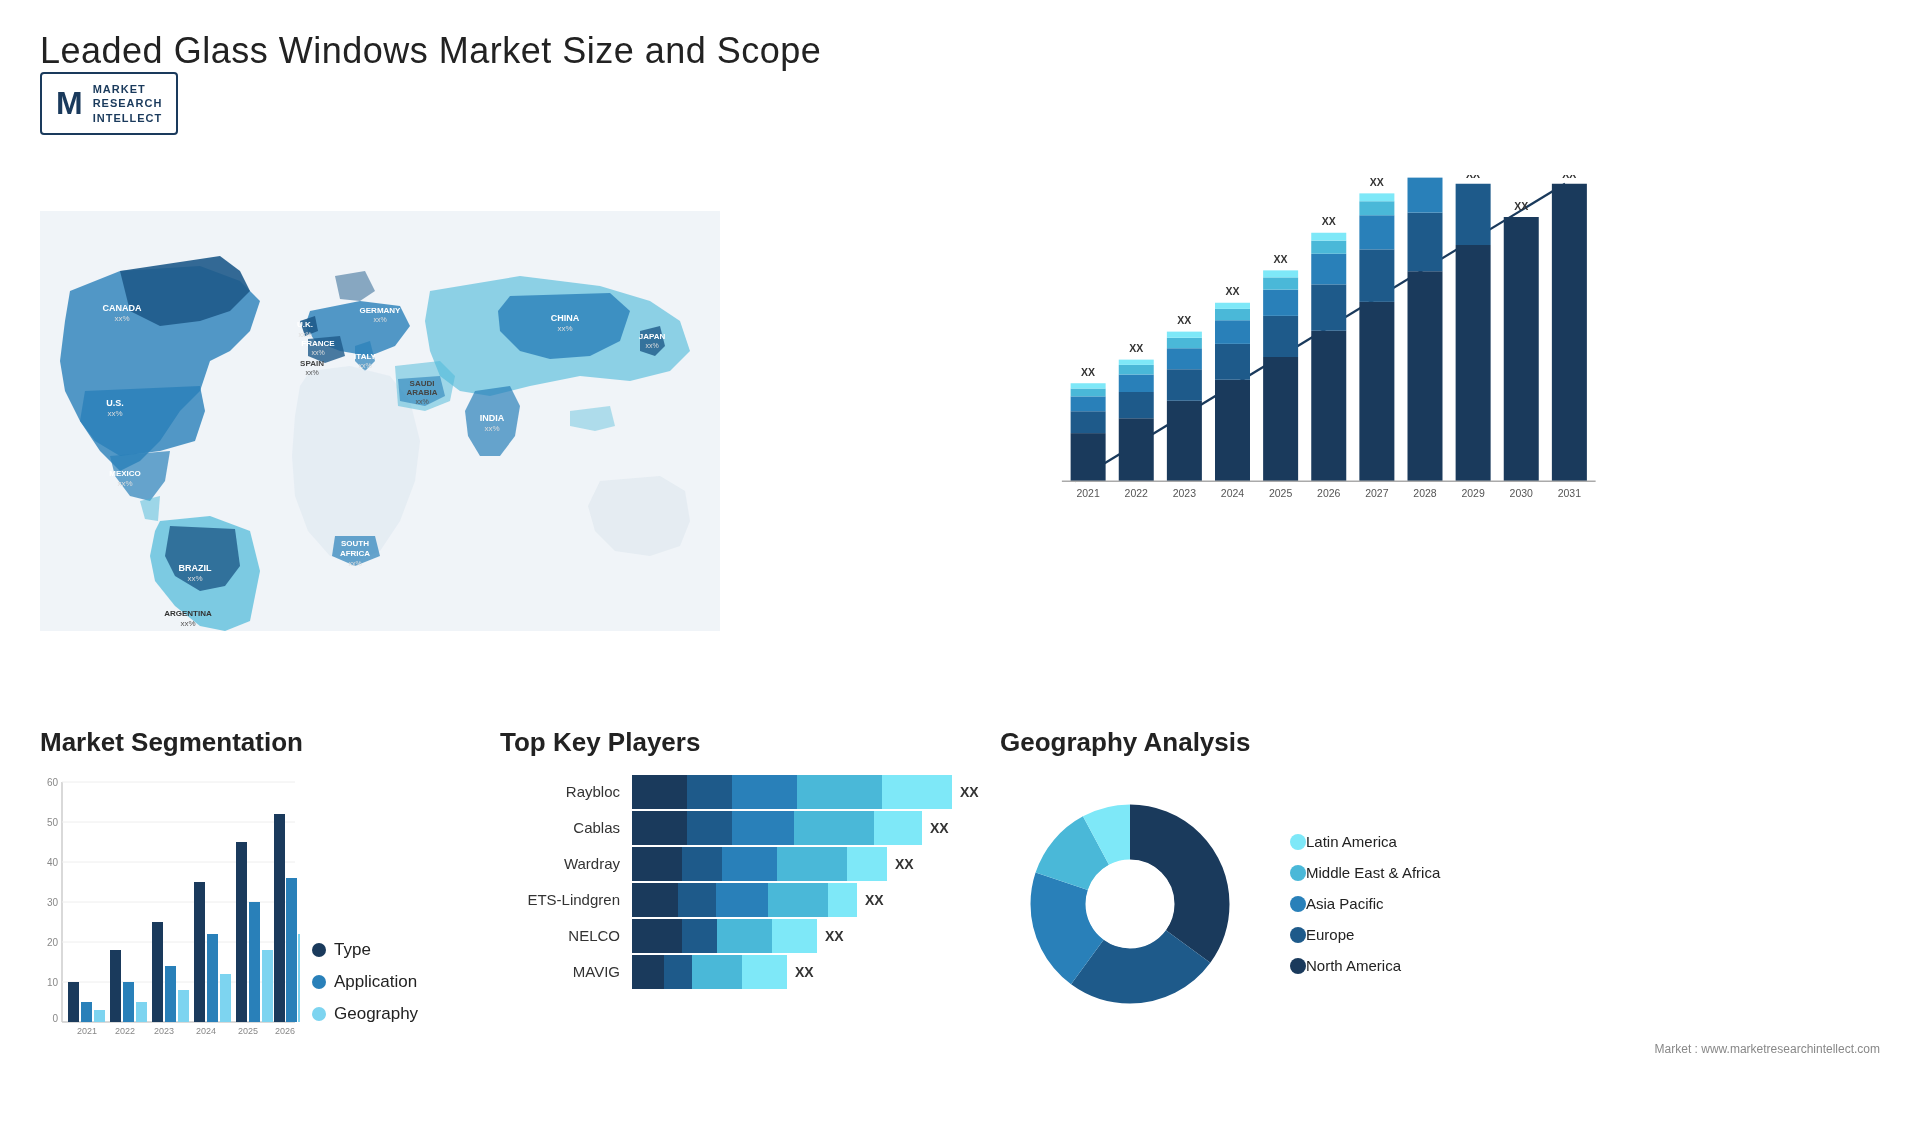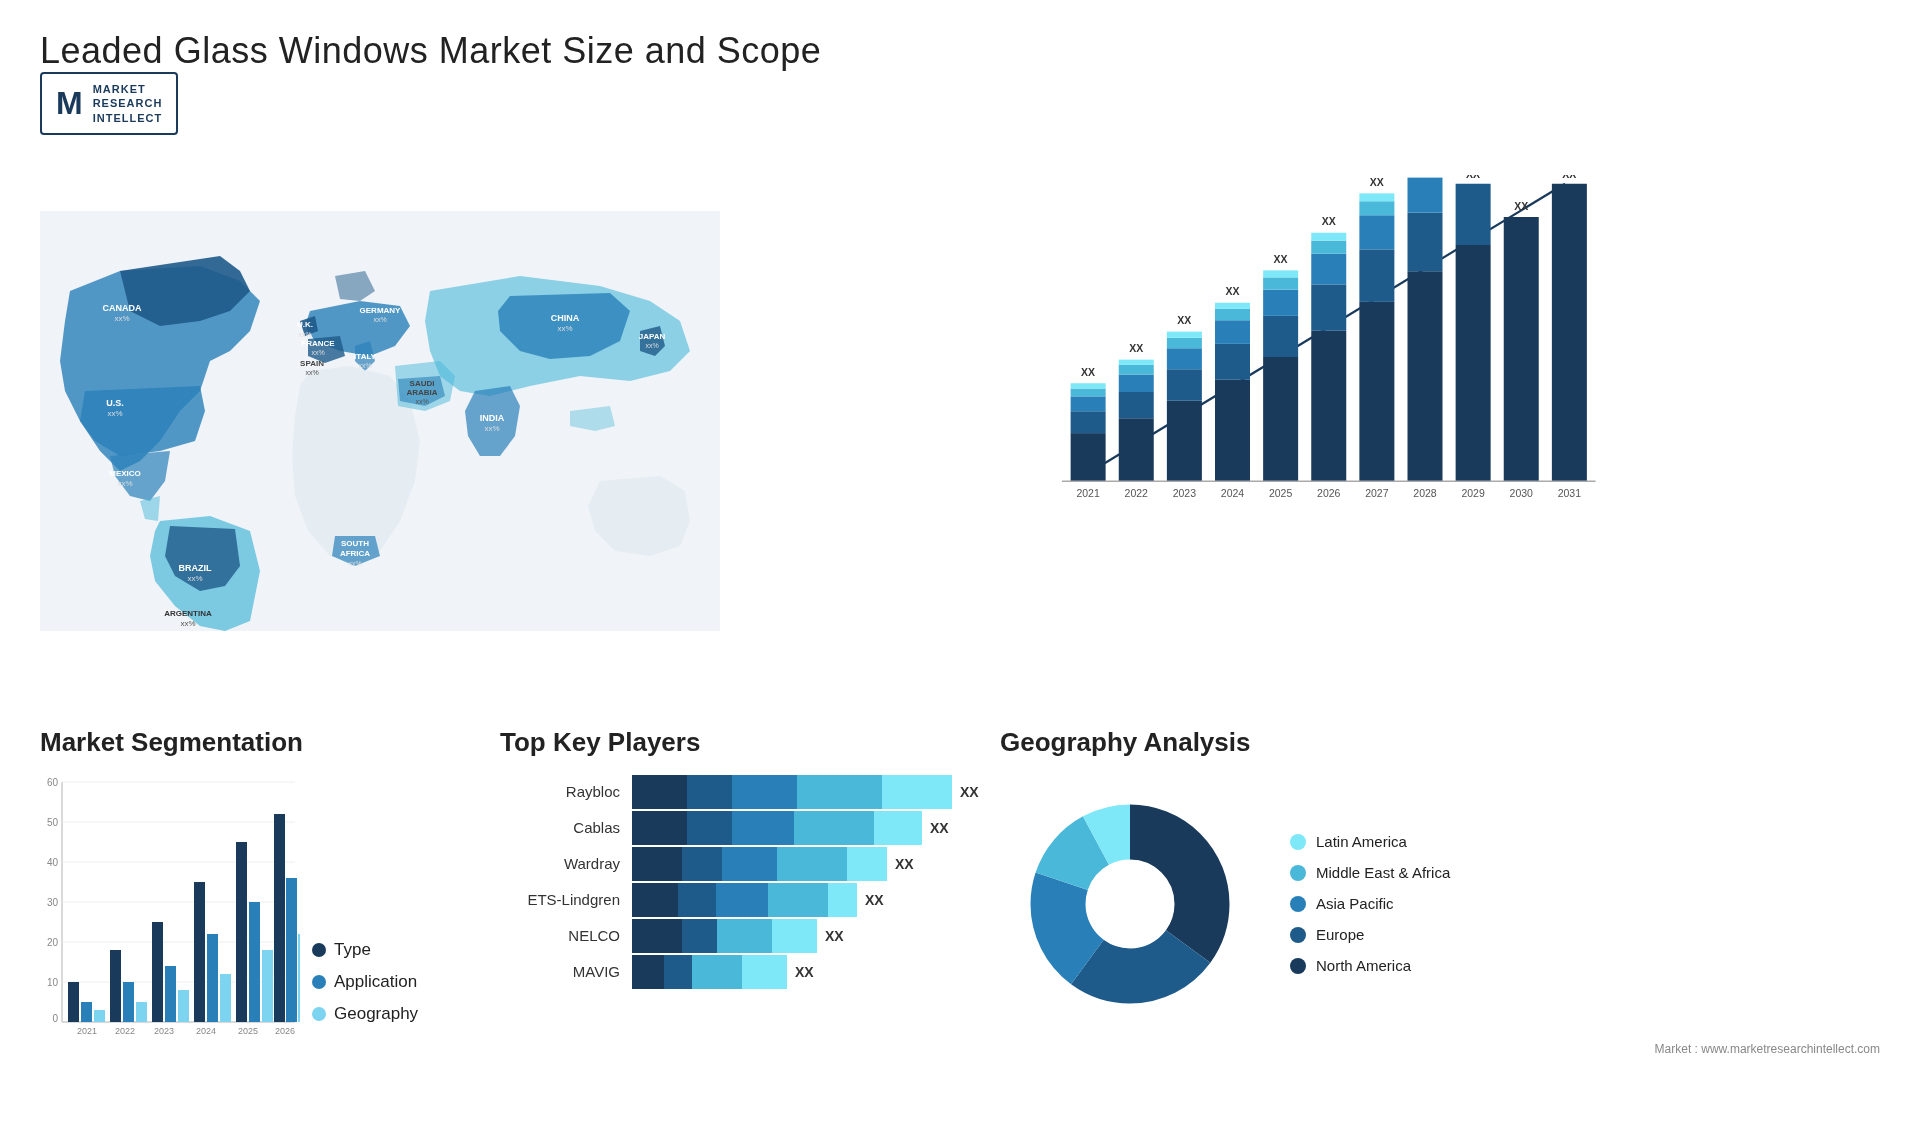--- a/index.html
+++ b/index.html
@@ -145,21 +145,20 @@
       align-items: center;
     }
     .regional-legend {
       display: flex;
       flex-direction: column;
       gap: 14px;
     }
     .regional-legend-item {
       display: flex;
       align-items: center;
-      gap: 10px;
       font-size: 15px;
     }
     .regional-dot {
       width: 16px;
       height: 16px;
       border-radius: 50%;
       flex-shrink: 0;
     }
 
     .source-text {

